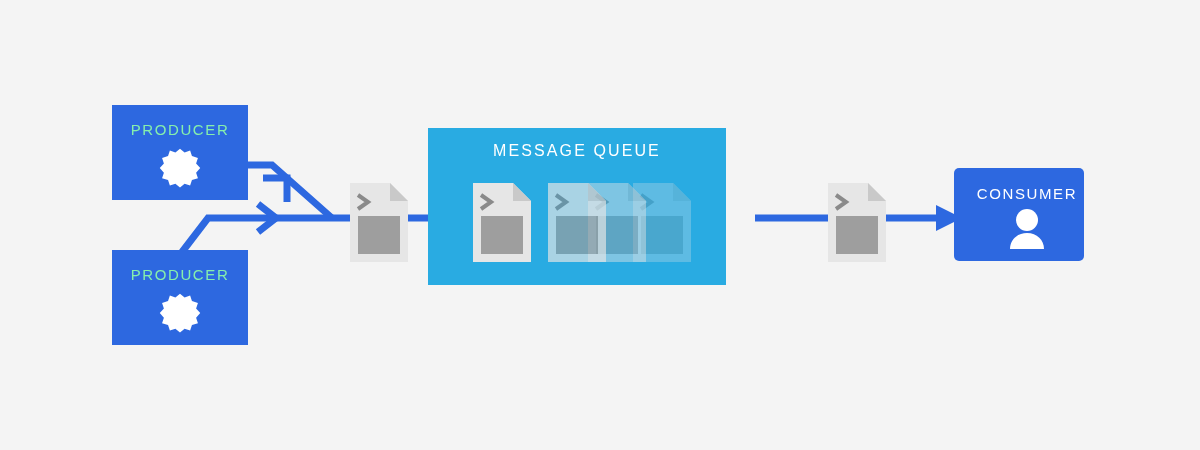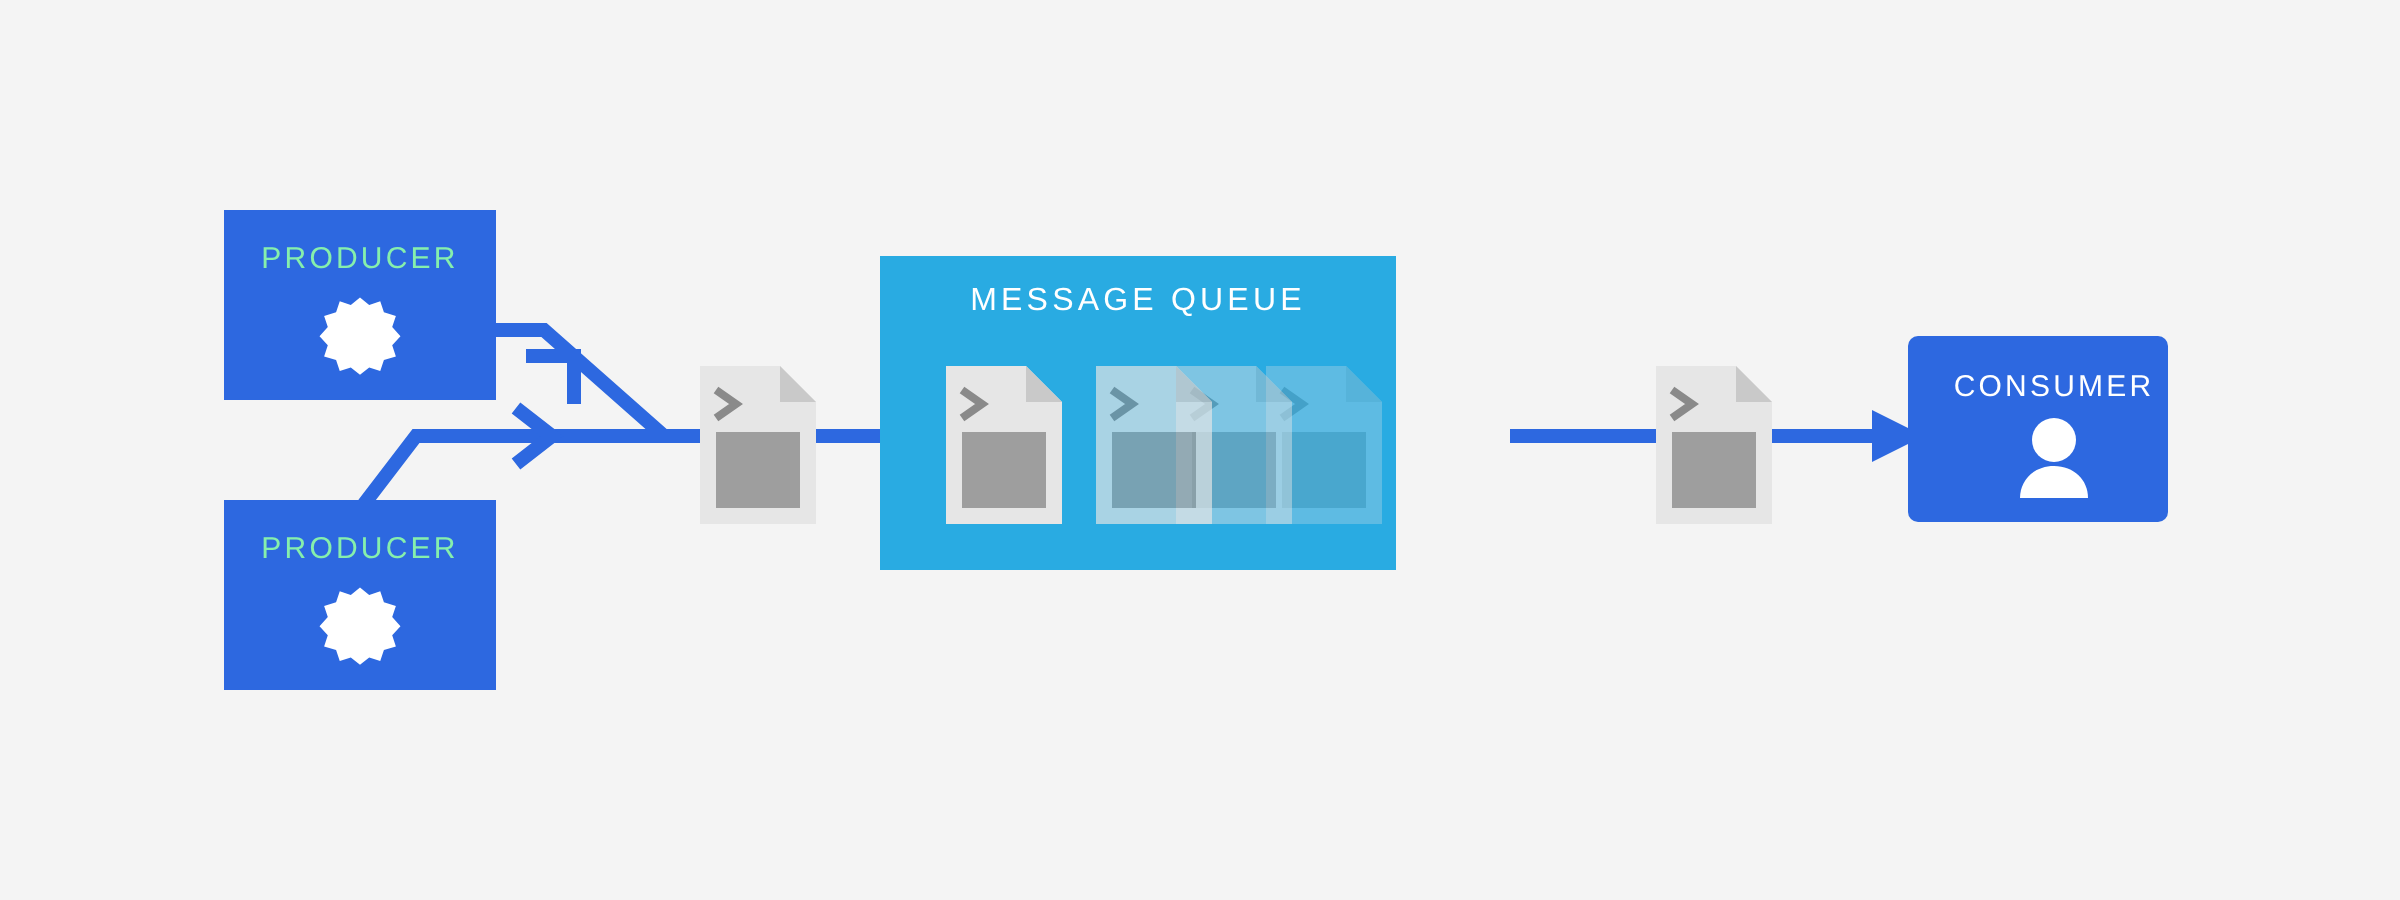--- a/index.html
+++ b/index.html
@@ -98,21 +98,21 @@
       <line x1="404" y1="218" x2="480" y2="218" stroke="#2d68e0" stroke-width="7"></line>
       <polygon points="466,205 492,218 466,231" fill="#2d68e0"></polygon>
     </g>
 
     <g>
       <line x1="755" y1="218" x2="950" y2="218" stroke="#2d68e0" stroke-width="7"></line>
       <polygon points="936,205 962,218 936,231" fill="#2d68e0"></polygon>
     </g>
   </svg>
 
-  <div class="node qbox" id="mq" style="left:440px; top:128px; width:258px; height:157px;">
+  <div class="node qbox" id="mq" style="left:428px; top:128px; width:298px; height:157px;">
     <div class="title">MESSAGE QUEUE</div>
   </div>
 
   <div class="doc node" style="left:633px; top:183px; width:58px; height:79px; opacity:0.28;">
     <svg class="icon-svg" width="58" height="79" viewBox="0 0 58 79">
       <path d="M0 0 H40 L58 18 V79 H0 Z" fill="#e6e6e6"></path>
       <path d="M40 0 L58 18 H40 Z" fill="#c9c9c9"></path>
       <path d="M8 12 L18 19 L8 26" fill="none" stroke="#8a8a8a" stroke-width="4"></path>
       <rect x="8" y="33" width="42" height="38" fill="#9e9e9e"></rect>
     </svg>

